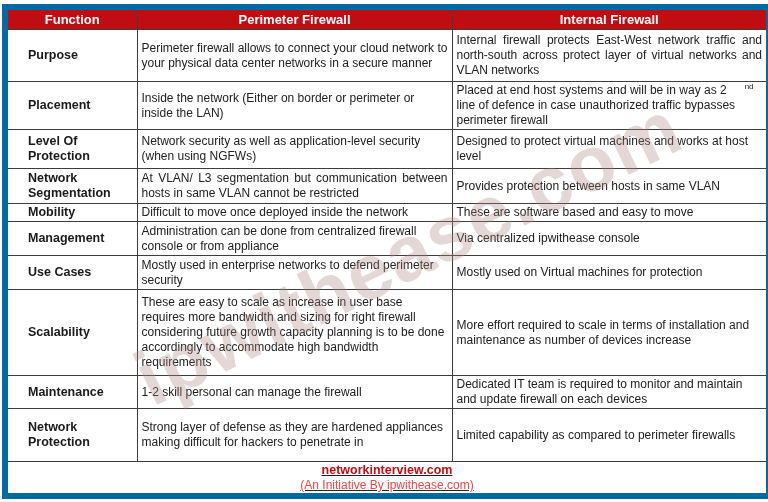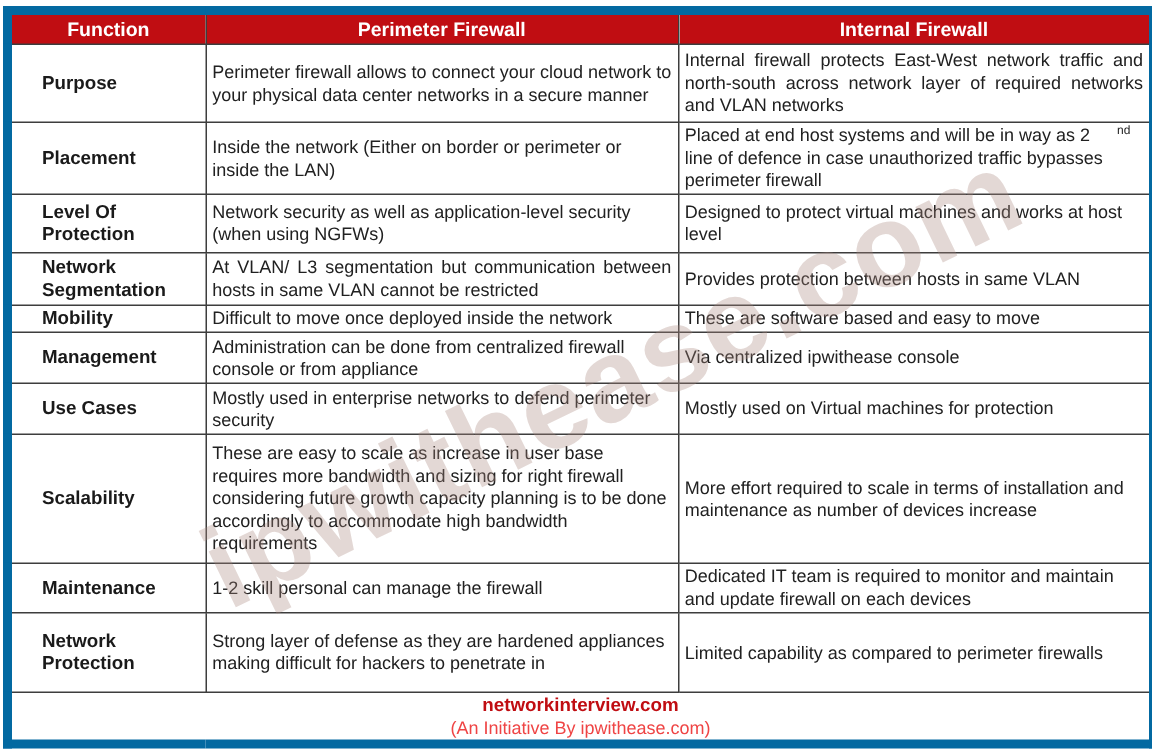--- a/index.html
+++ b/index.html
@@ -62,20 +62,21 @@
   tr.h5 { height: 34px; }
   tr.h6 { height: 34px; }
   tr.h7 { height: 86px; }
   tr.h8 { height: 32px; margin-top: 41px; }
   tr.h9 { height: 53px; }
   tr.h-ftr { height: 33px; }
 
   .footer-cell {
     text-align: center;
     padding: 2px 0;
+    text-decoration: underline;
   }
   .footer-site {
     color: #c00d12;
     font-weight: bold;
     font-size: 12.5px;
     line-height: 15px;
   }
   .footer-tagline {
     color: #ef4444;
     font-size: 12px;
@@ -112,21 +113,21 @@
       <tr class="h-hdr">
         <th>Function</th>
         <th>Perimeter Firewall</th>
         <th>Internal Firewall</th>
       </tr>
     </thead>
     <tbody>
       <tr class="h0">
         <td class="label">Purpose</td>
         <td class="justify">Perimeter firewall allows to connect your cloud network to your physical data center networks in a secure manner</td>
-        <td class="justify">Internal firewall protects East-West network traffic and north-south across network layer of required networks and VLAN networks</td>
+        <td class="justify">Internal firewall protects East-West network traffic and north-south across protect layer of virtual networks and VLAN networks</td>
       </tr>
       <tr class="h1">
         <td class="label">Placement</td>
         <td>Inside the network (Either on border or perimeter or inside the LAN)</td>
         <td><span>Placed at end host systems and will be in way as 2</span><sup>nd</sup><span> line of defence in case unauthorized traffic bypasses perimeter firewall</span></td>
       </tr>
       <tr class="h2">
         <td class="label">Level Of Protection</td>
         <td>Network security as well as application-level security (when using NGFWs)</td>
         <td>Designed to protect virtual machines and works at host level</td>

